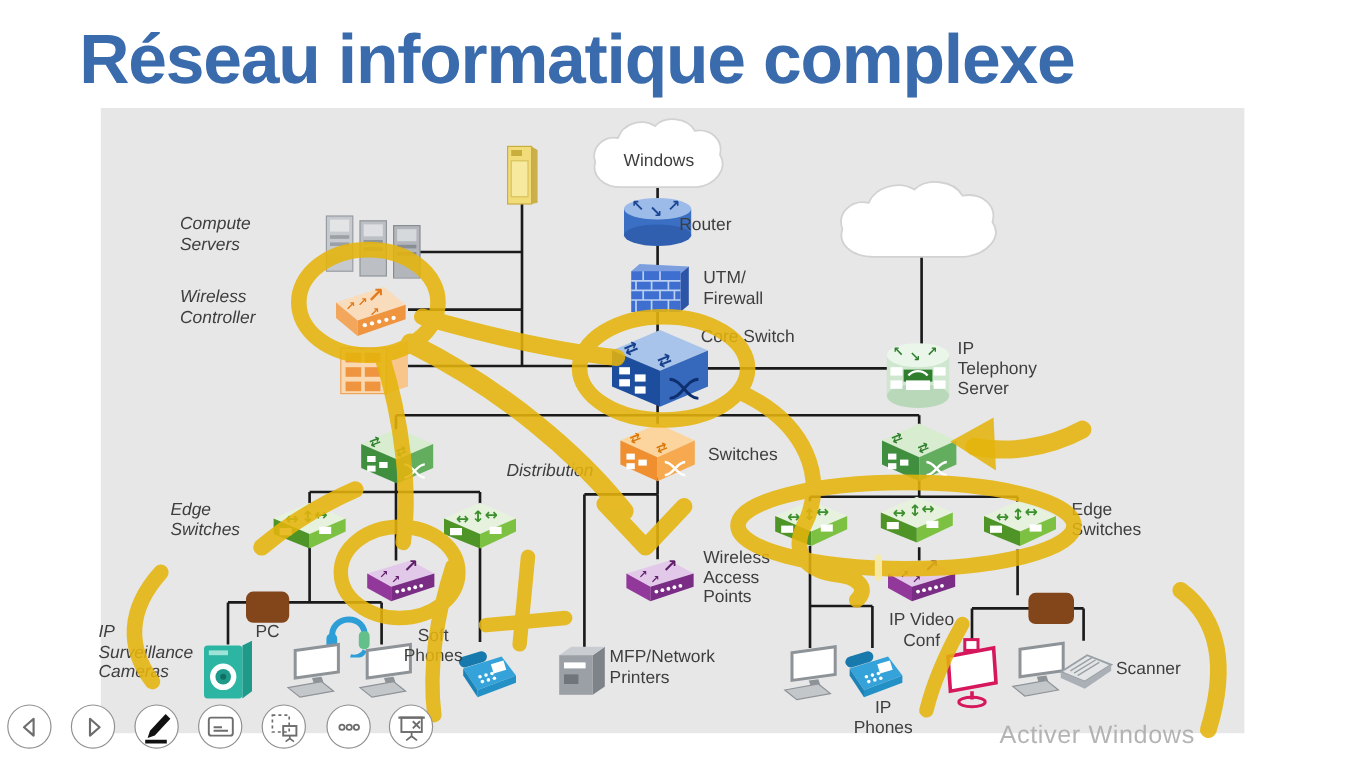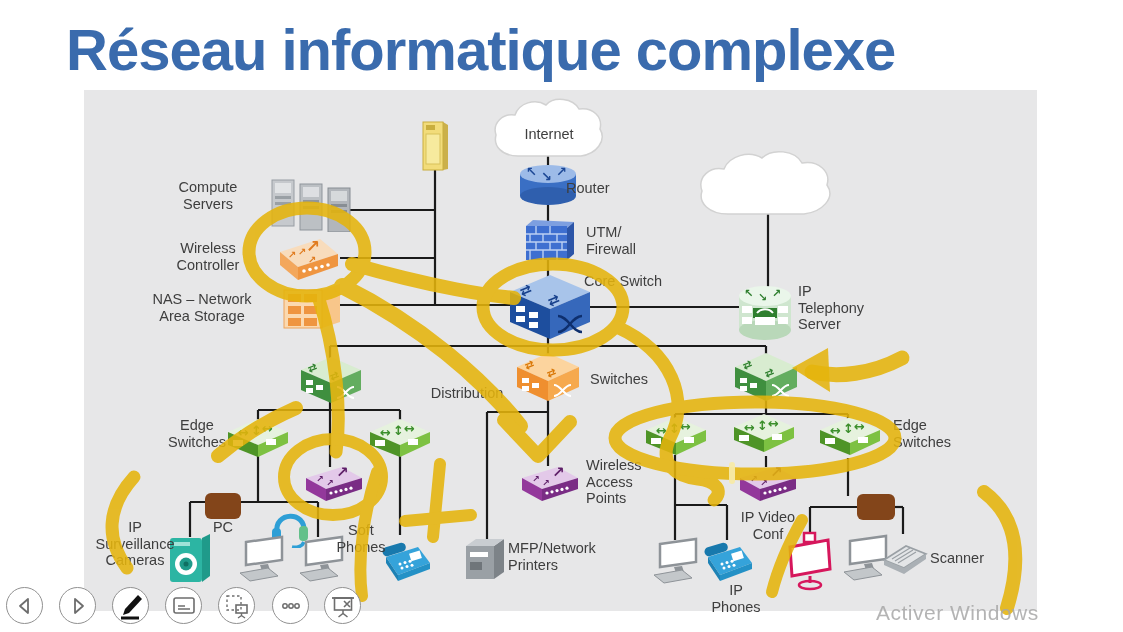--- a/index.html
+++ b/index.html
@@ -15,25 +15,25 @@
   .panel{
     position:absolute;left:84px;top:90px;width:953px;height:521px;
     background:#e7e7e8;z-index:1;
   }
   svg.layer{position:absolute;left:0;top:0;z-index:2;pointer-events:none;}
   .node{position:absolute;z-index:3;}
   .lbl{
     position:absolute;z-index:4;font-size:14.5px;line-height:1.14;color:#3e3e3e;
     white-space:pre-line;
   }
-  .lbl.r{text-align:center;}
+  .lbl.r{text-align:left;font-style:italic;}
   .lbl.c{text-align:center;}
   #annot{z-index:5;}
   .watermark{
-    position:absolute;left:876px;top:601px;z-index:6;
+    position:absolute;left:833px;top:601px;z-index:6;
     font-size:21px;color:#a8a8a8;opacity:.85;letter-spacing:.5px;
   }
   .toolbar-btn{
     position:absolute;top:587px;width:37px;height:37px;border-radius:50%;
     background:#ffffff;border:1.4px solid #919191;z-index:7;box-sizing:border-box;
     display:flex;align-items:center;justify-content:center;cursor:pointer;
   }
   .toolbar-btn svg{display:block;}
 </style>
 </head>
@@ -551,34 +551,32 @@
   <div class="node" style="left:880px;top:538px;">
     <svg width="48" height="42" viewBox="0 0 48 42">
       <polygon points="4,22 26,8 46,16 24,30" fill="#e3e5e7" stroke="#9aa0a5" stroke-width="1.6"></polygon>
       <polygon points="4,22 24,30 46,16 46,21 24,36 4,27" fill="#aab0b5"></polygon>
       <g stroke="#9aa0a5" stroke-width="1.2">
           <path d="M12 21 L30 10 M15 23 L33 12 M18 25 L36 14"></path>
         </g>
     </svg>
   </div>
 
-  <div class="lbl c" style="left:492px;top:126px;width:114px;">Internet</div>
+  <div class="lbl c" style="left:492px;top:126px;width:114px;">Windows</div>
   <div class="lbl" style="left:566px;top:180px;">Router</div>
   <div class="lbl" style="left:586px;top:224px;">UTM/
 Firewall</div>
   <div class="lbl" style="left:584px;top:273px;">Core Switch</div>
   <div class="lbl" style="left:798px;top:283px;">IP
 Telephony
 Server</div>
   <div class="lbl r" style="left:150px;top:179px;width:116px;">Compute
 Servers</div>
   <div class="lbl r" style="left:150px;top:240px;width:116px;">Wireless
 Controller</div>
-  <div class="lbl r" style="left:138px;top:291px;width:128px;">NAS – Network
-Area Storage</div>
   <div class="lbl r" style="left:422px;top:385px;width:90px;">Distribution</div>
   <div class="lbl" style="left:590px;top:371px;">Switches</div>
   <div class="lbl r" style="left:142px;top:417px;width:110px;">Edge
 Switches</div>
   <div class="lbl" style="left:893px;top:417px;">Edge
 Switches</div>
   <div class="lbl c" style="left:322px;top:522px;width:78px;">Soft
 Phones</div>
   <div class="lbl" style="left:586px;top:457px;">Wireless
 Access

